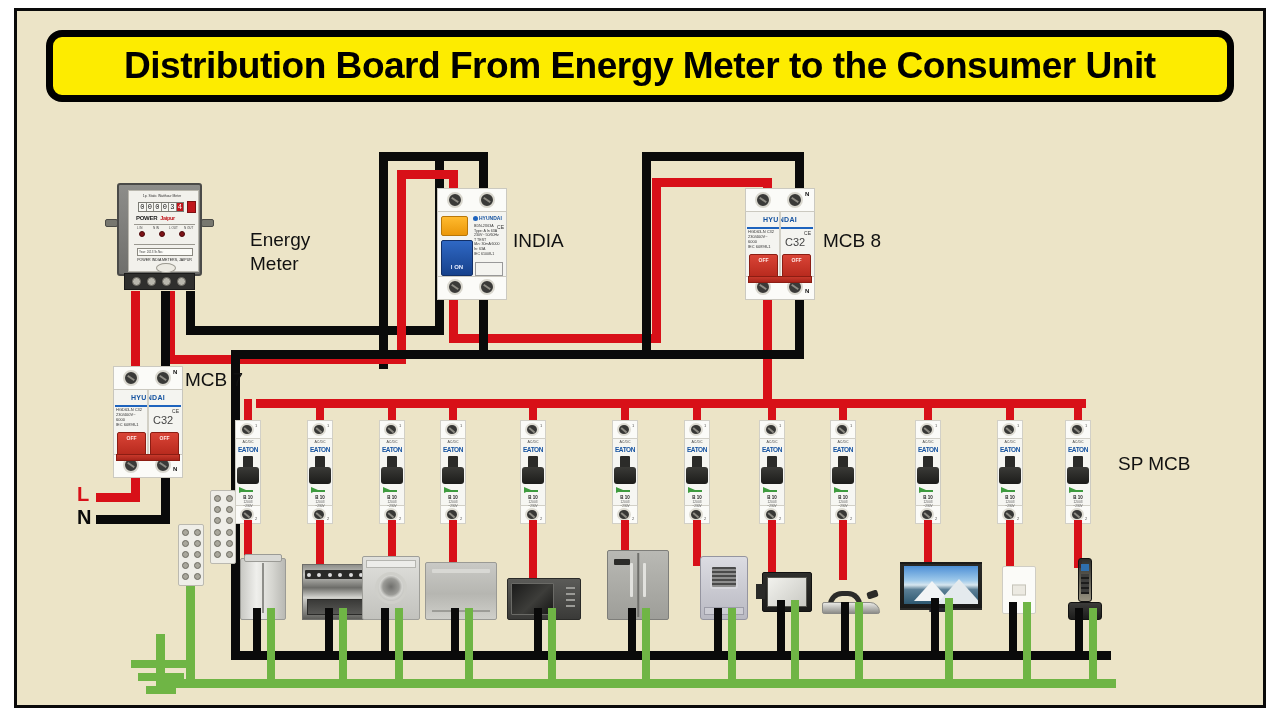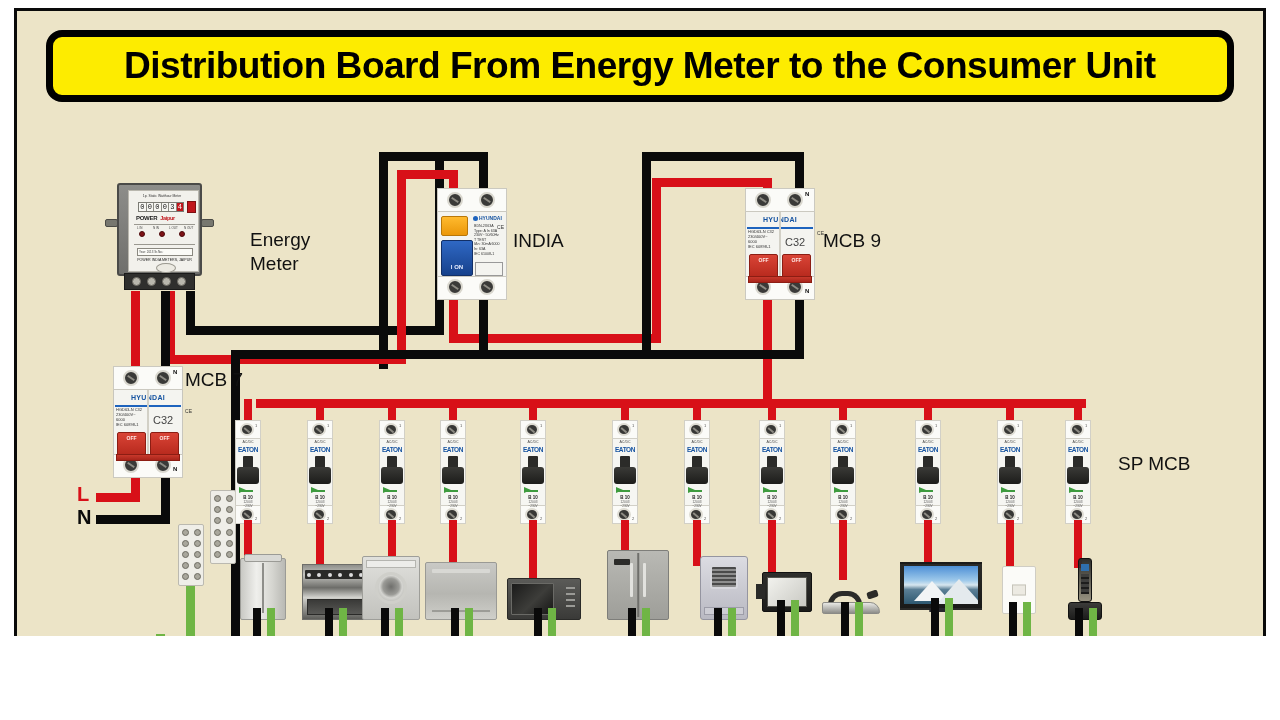--- a/index.html
+++ b/index.html
@@ -3,21 +3,21 @@
 <meta charset="utf-8">
 <style>
   html, body {
     margin: 0;
     padding: 0;
     background: #ffffff;
   }
   #stage {
     position: relative;
     width: 1280px;
-    height: 636px;
+    height: 720px;
     background: #fef9c3;
     font-family: "Liberation Sans", sans-serif;
     overflow: hidden;
   }
   
   #frame-outer {
     position: absolute;
     left: 0; top: 0; width: 1280px; height: 720px;
     background: #ffffff;
   }
@@ -162,21 +162,21 @@
     position: absolute; left: 16px; top: 92px; width: 61px; height: 25px;
     background: #e9e7df; border: 1px solid #c2c0b8; box-sizing: border-box;
     z-index: -1;
   }
   .em-screw {
     position: absolute; width: 9px; height: 9px; border-radius: 50%;
     background: #b9b7ad; border: 1px solid #6e6c64; box-sizing: border-box;
   }
 
   
-  .dp-mcb { position: absolute; width: 70px; height: 112px; padding-left: 13px; }
+  .dp-mcb { position: absolute; width: 70px; height: 112px; }
   .dp-body {
     position: absolute; left: 0; top: 0; width: 70px; height: 112px;
     background: #f4f4f0; border: 1px solid #c8c6bd; box-sizing: border-box;
   }
   .dp-topcap, .dp-botcap {
     position: absolute; left: 0; width: 70px; height: 24px;
     background: #fbfbf8; border: 1px solid #cbc9c0; box-sizing: border-box;
   }
   .dp-topcap { top: 0; }
   .dp-botcap { bottom: 0; }
@@ -615,21 +615,21 @@
       <div class="dp-ce">CE</div>
       <div class="dp-curve">C32</div>
       <div class="dp-lever" style="left:4px;">
         <span>OFF</span>
       </div>
       <div class="dp-lever" style="left:37px;">
         <span>OFF</span>
       </div>
       <div class="dp-leverbar"></div>
     </div>
-    <div class="dev-label" style="left:823px; top:229px;">MCB 9</div>
+    <div class="dev-label" style="left:823px; top:229px;">MCB 8</div>
 
     <div class="dp-mcb" style="left:113px; top:366px;">
       <div class="dp-body"></div>
       <div class="dp-topcap"></div>
       <div class="dp-botcap"></div>
       <div class="dp-term" style="left:10px; top:4px;"></div>
       <div class="dp-term" style="left:42px; top:4px;"></div>
       <div class="dp-term" style="left:10px; top:91px;"></div>
       <div class="dp-term" style="left:42px; top:91px;"></div>
       <div class="dp-nmark" style="left:60px; top:3px;">N</div>

